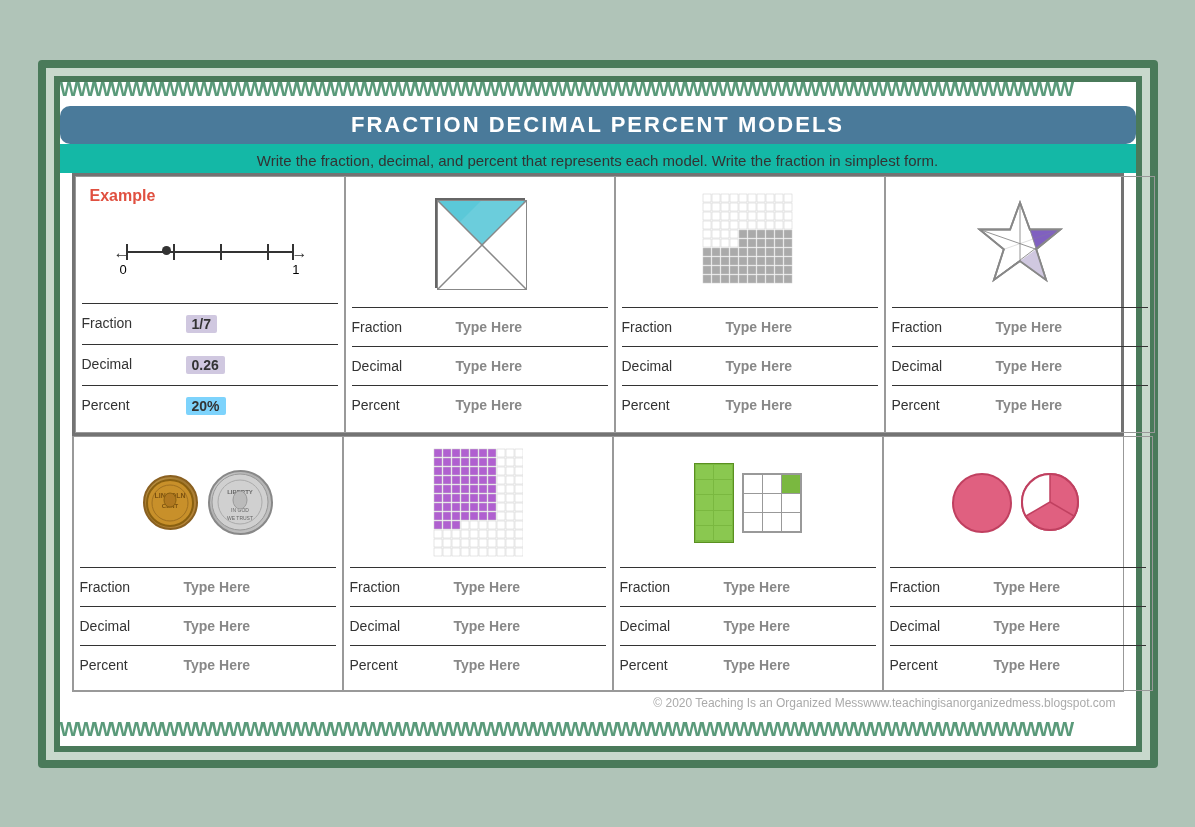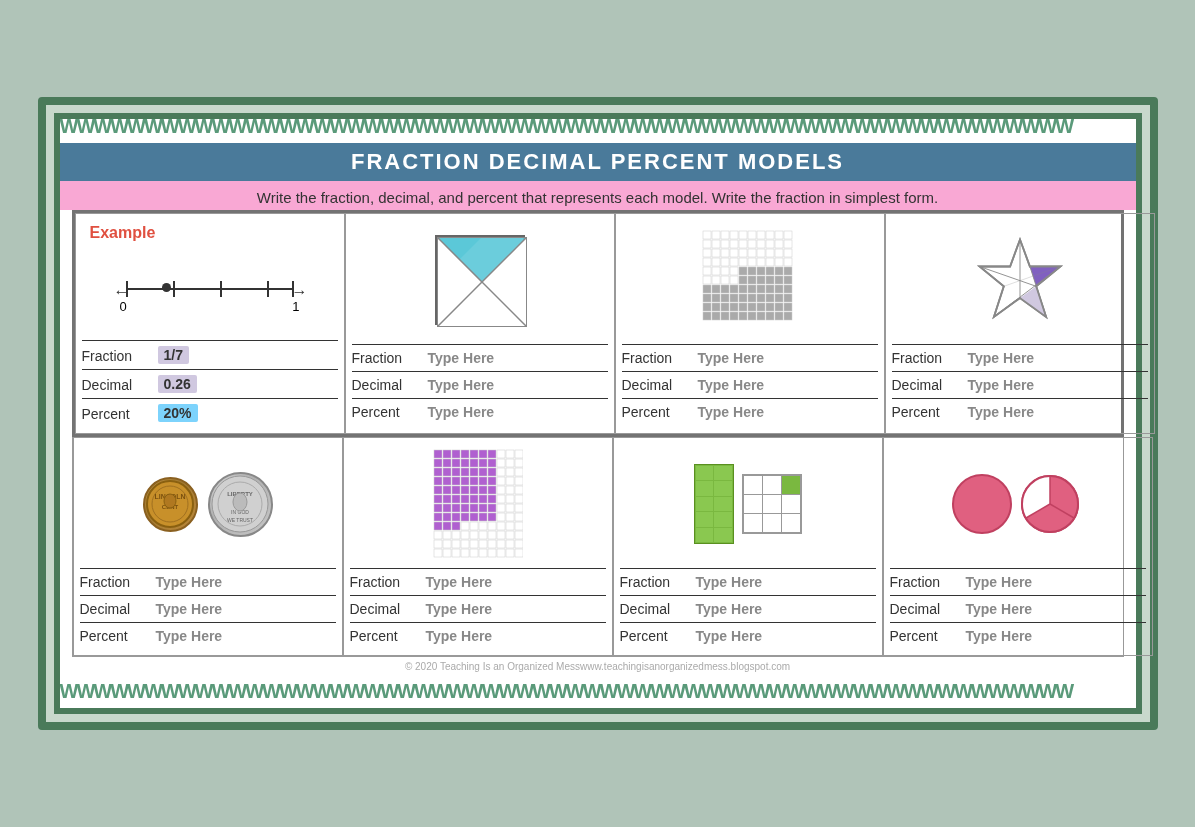--- a/index.html
+++ b/index.html
@@ -39,42 +39,43 @@
       position: absolute;
       top: -4px;
       left: 0;
       font-weight: bold;
     }
     .header-text {
       text-align: center;
       padding: 8px 20px 4px;
       font-size: 15px;
       color: #333;
-      background: #f9a8d4;
+      background: #14b8a6;
     }
     .main-content {
       background: white;
       padding: 0 12px 8px;
     }
     .example-label {
       color: #e05040;
       font-weight: bold;
       font-size: 16px;
       padding: 4px 0 4px 8px;
     }
     .cell-fields {
       width: 100%;
       margin-top: 4px;
     }
     .field-row {
       display: flex;
-      align-items: flex-end;
+      align-items: flex-start;
       border-top: 1.5px solid #333;
-      padding: 5px 0;
+      padding: 11px 0;
       font-size: 14px;
+      gap: 28px;
     }
     .field-label {
       font-weight: normal;
       color: #333;
       width: 70px;
       flex-shrink: 0;
     }
     .field-value {
       color: #333;
       font-weight: bold;
@@ -144,20 +145,21 @@
       font-weight: bold;
     }
     .top-title-bar {
       background: #4a7a9a;
       padding: 6px 10px;
       font-size: 22px;
       font-weight: bold;
       color: white;
       text-align: center;
       letter-spacing: 2px;
+      border-radius: 10px;
     }
   </style>
 </head>
 <body>
 
 <div class="outer-border">
   <div class="zigzag-border">
 
     <div class="zigzag-top"></div>
 
@@ -671,21 +673,21 @@
               <span class="field-value type-here">Type Here</span>
             </div>
             <div class="field-row">
               <span class="field-label">Percent</span>
               <span class="field-value type-here">Type Here</span>
             </div>
           </div>
         </div>
       </div>
 
-      <div style="display:flex; justify-content:center; padding:4px 8px; font-size:10px; color:#aaa; background:white;">
+      <div style="display:flex; justify-content:flex-end; padding:4px 8px; font-size:12px; color:#aaa; background:white;">
         <span>© 2020 Teaching Is an Organized Mess</span>
         <span>www.teachingisanorganizedmess.blogspot.com</span>
       </div>
     </div>
 
     <div class="zigzag-bottom"></div>
   </div>
 </div>
 
 </body></html>

